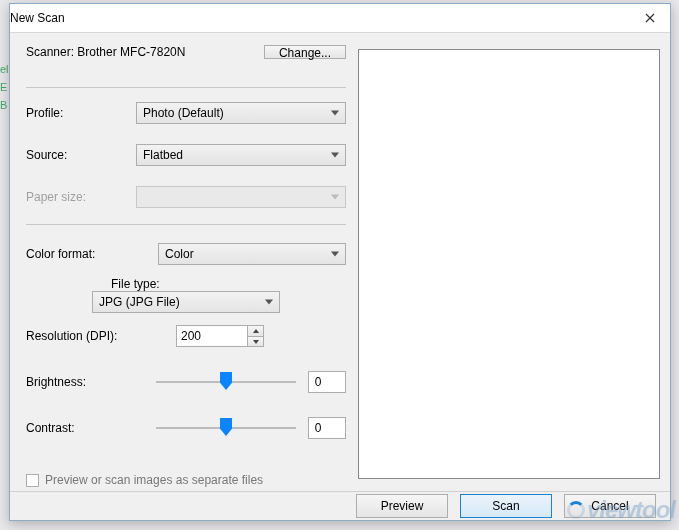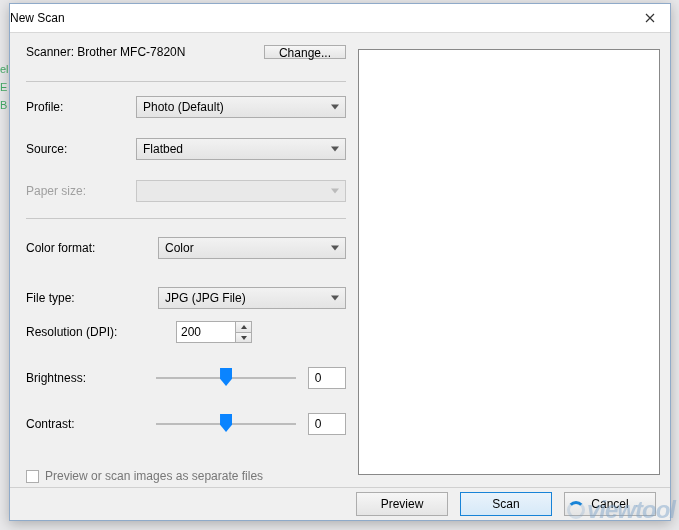--- a/index.html
+++ b/index.html
@@ -43,21 +43,21 @@
     flex:1;
     display:flex;
     padding: 12px 10px 4px 16px;
     gap: 12px;
   }
   .left {
     width: 320px;
     display:flex; flex-direction:column;
     gap: 6px;
   }
-  .scanner-row { display:flex; align-items:center; margin-bottom:6px; }
+  .scanner-row { display:flex; align-items:center; margin-bottom:12px; }
   .scanner-row .lbl { font-size:12px; }
   .btn {
     background: linear-gradient(#f6f6f6,#e5e5e5);
     border: 1px solid #adadad;
     height: 14px;
     padding: 0 14px;
     font: inherit;
     cursor: default;
     min-width: 80px;
     text-align:center;
@@ -84,21 +84,21 @@
   .select .chev {
     position:absolute; right:6px; top:50%; transform:translateY(-50%);
     width:0;height:0;border-left:4px solid transparent;border-right:4px solid transparent;border-top:5px solid #555;
   }
   .select.disabled .chev { border-top-color:#bbb; }
   .grp2 { margin-top: 4px; }
   .grp2 .form-row .flabel { width: 150px; }
   .grp2 .select { width: 188px; flex:none; }
   .spinbox { display:flex; }
   .spinbox input {
-    width: 60px; height:22px; border:1px solid #adadad; padding:0 4px; font:inherit;
+    width: 72px; height:22px; border:1px solid #adadad; padding:0 4px; font:inherit;
   }
   .spin-btns { display:flex; flex-direction:column; }
   .spin-btns div {
     width:16px; height:11px; border:1px solid #adadad; border-left:none;
     background:linear-gradient(#f6f6f6,#e5e5e5);
     display:flex;align-items:center;justify-content:center;
   }
   .spin-btns div:first-child { border-bottom:none; }
   .spin-btns .tri-up { width:0;height:0;border-left:3px solid transparent;border-right:3px solid transparent;border-bottom:4px solid #444; }
   .spin-btns .tri-dn { width:0;height:0;border-left:3px solid transparent;border-right:3px solid transparent;border-top:4px solid #444; }
@@ -208,21 +208,21 @@
 
       <div class="grp2">
         <div class="form-row">
           <span class="flabel under">Color format:</span>
           <div class="select">
             <span>Color</span>
             <span class="chev"></span>
           </div>
         </div>
 
-        <div class="form-row" style="margin-top:28px;">
+        <div class="form-row" style="margin-top:12px;flex-direction:column;">
           <span class="flabel under">File type:</span>
           <div class="select">
             <span>JPG (JPG File)</span>
             <span class="chev"></span>
           </div>
         </div>
 
         <div class="form-row" style="margin-top:12px;">
           <span class="flabel under">Resolution (DPI):</span>
           <div class="spinbox">

